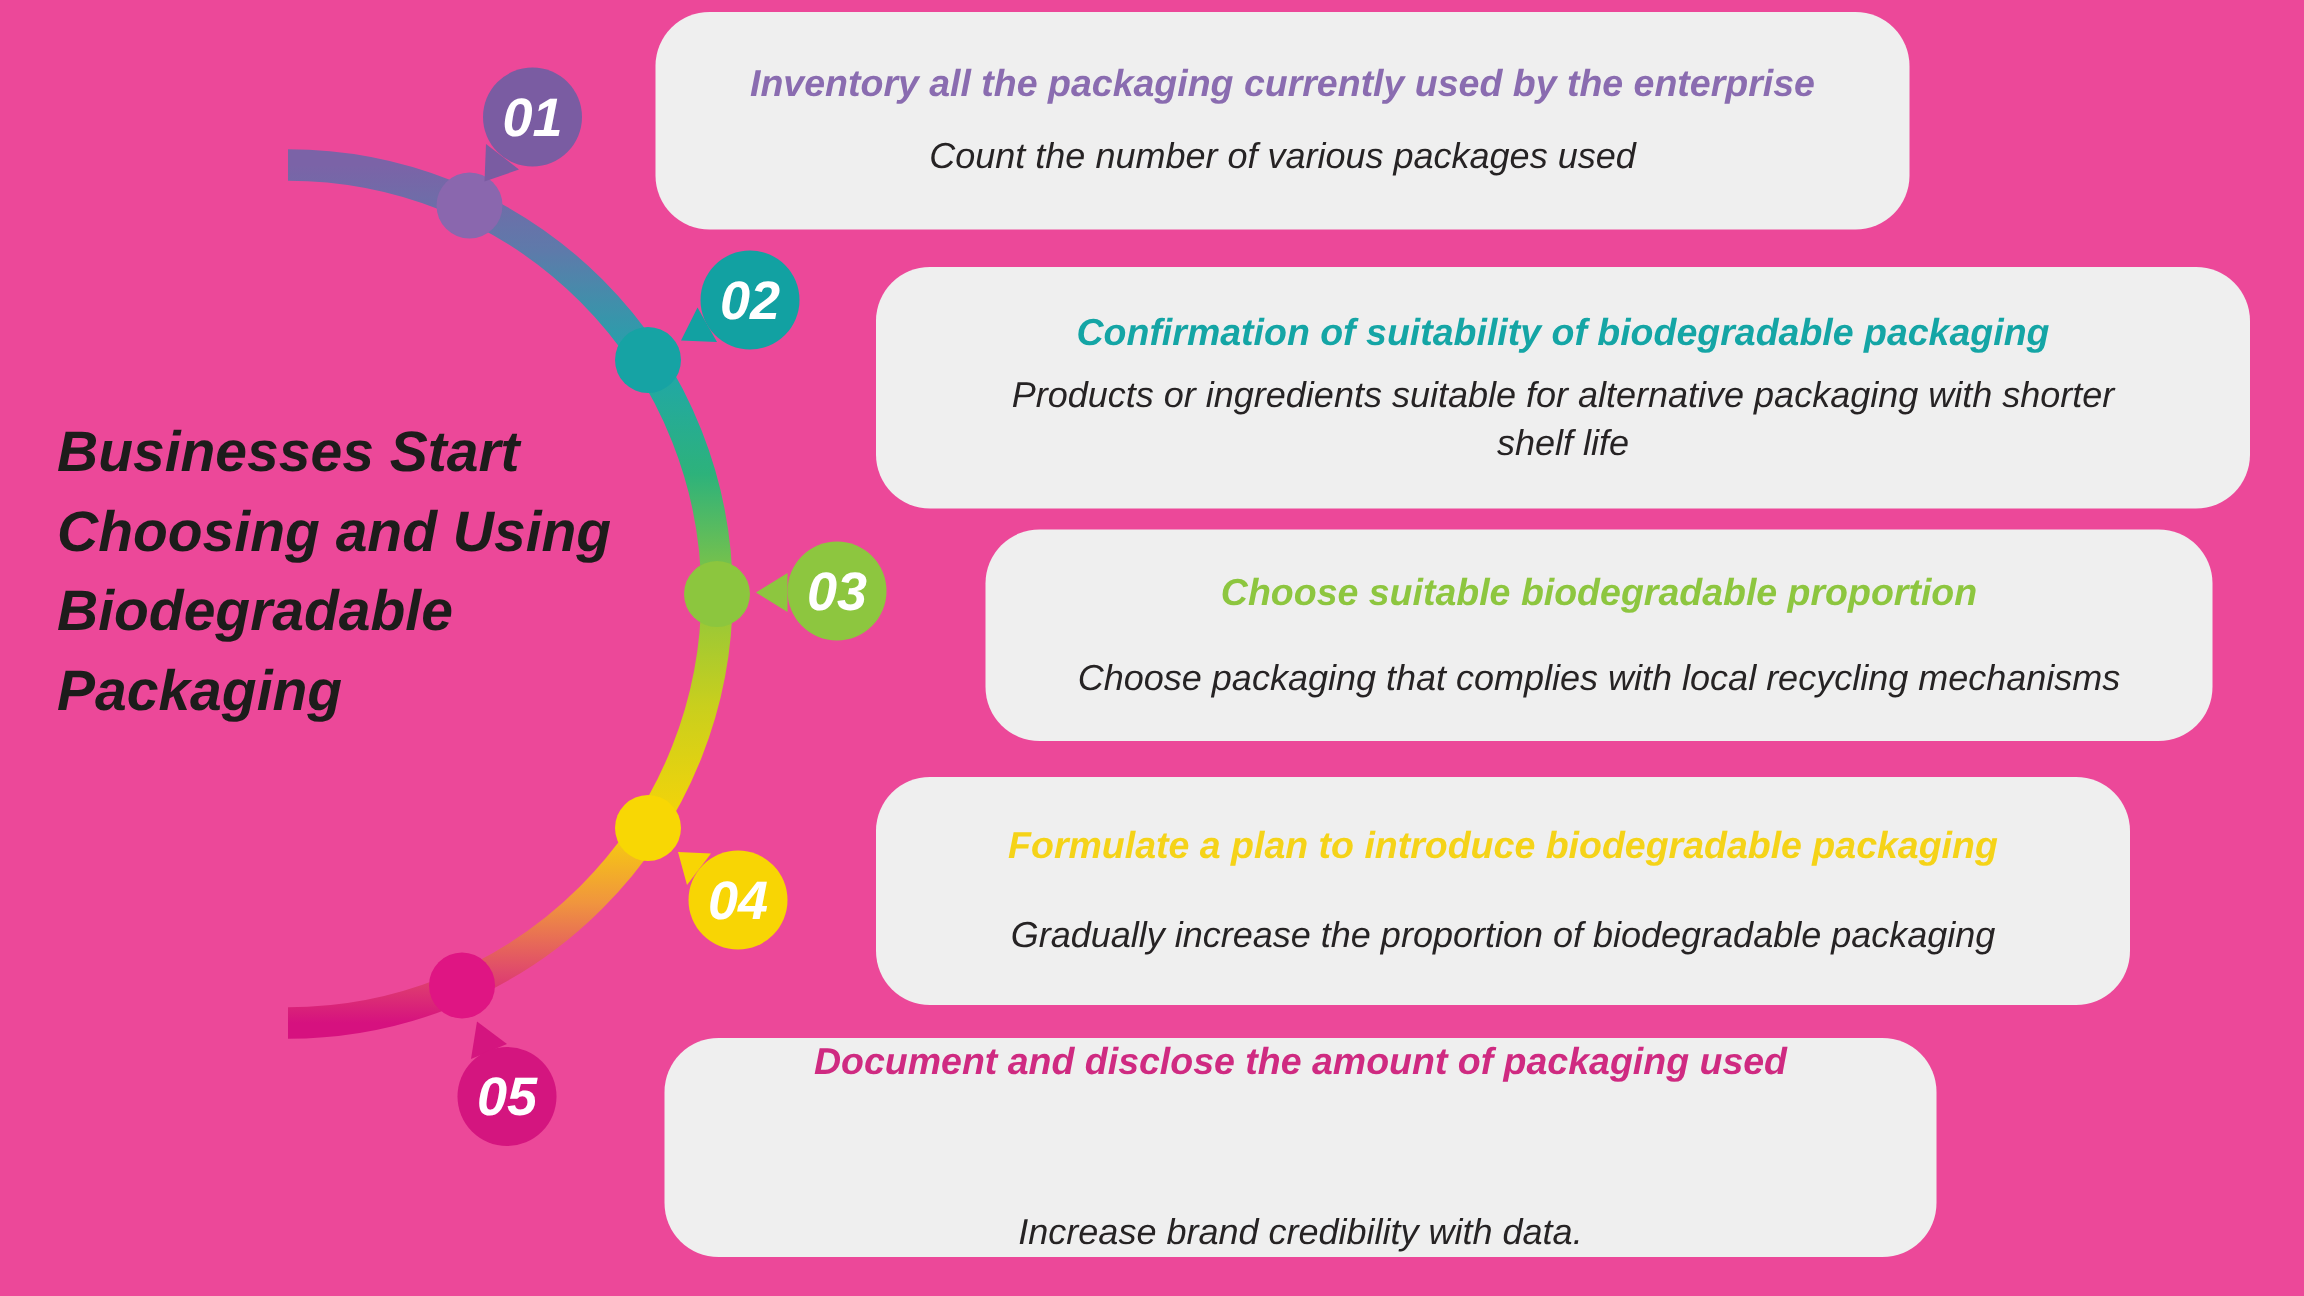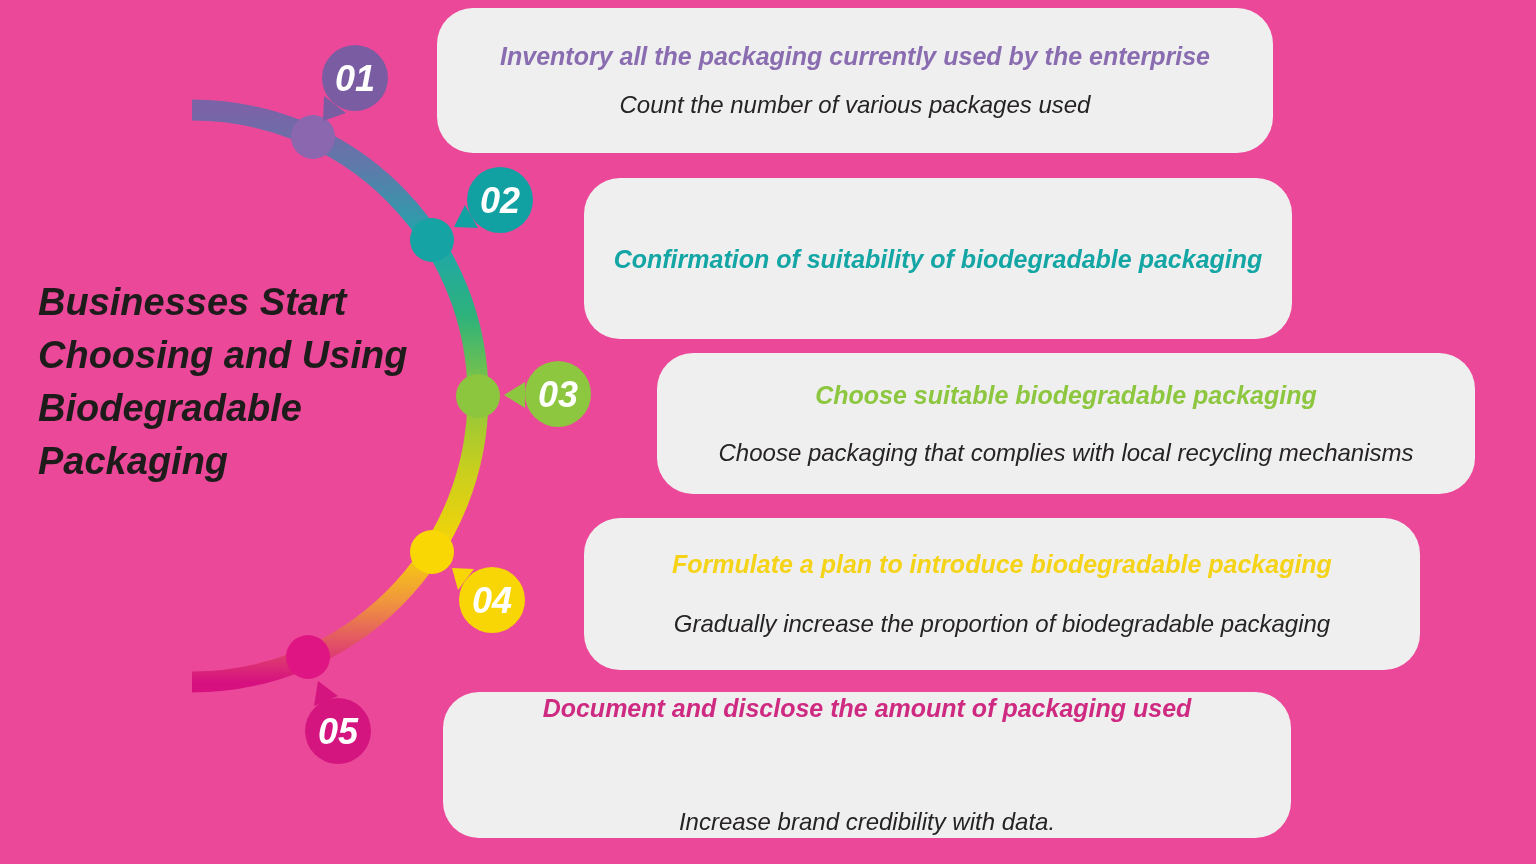--- a/index.html
+++ b/index.html
@@ -40,21 +40,21 @@
     line-height: 32px;
     white-space: nowrap;
   }
   .card-body {
     font-size: 24px;
     line-height: 32px;
     color: #262324;
   }
   .nowrap { white-space: nowrap; }
   #card-1 { left: 437px; top: 8px;   width: 836px; height: 145px; gap: 17px; }
-  #card-2 { left: 584px; top: 178px; width: 708px; height: 161px; gap: 10px; align-items: center; }
+  #card-2 { left: 584px; top: 178px; width: 916px; height: 161px; gap: 10px; align-items: center; }
   #card-3 { left: 657px; top: 353px; width: 818px; height: 141px; gap: 26px; }
   #card-4 { left: 584px; top: 518px; width: 836px; height: 152px; gap: 28px; }
   #card-5 { left: 443px; top: 692px; width: 848px; height: 146px; gap: 32px; justify-content: space-between; }
   #card-2 .card-body { max-width: 770px; }
   .badge-number {
     font-family: "Liberation Sans", "DejaVu Sans", sans-serif;
     font-weight: bold;
     font-size: 36px;
     fill: #ffffff;
   }
@@ -126,24 +126,25 @@
     <div>Packaging</div>
   </div>
 
   <div class="card" id="card-1">
     <div class="card-heading" style="color: rgb(138, 108, 176);">Inventory all the packaging currently used by the enterprise</div>
     <div class="card-body nowrap">Count the number of various packages used</div>
   </div>
 
   <div class="card" id="card-2">
     <div class="card-heading" style="color: rgb(20, 165, 165);">Confirmation of suitability of biodegradable packaging</div>
+    <div class="card-body">Products or ingredients suitable for alternative packaging with shorter shelf life</div>
   </div>
 
   <div class="card" id="card-3">
-    <div class="card-heading" style="color: rgb(141, 198, 63);">Choose suitable biodegradable packaging</div>
+    <div class="card-heading" style="color: rgb(141, 198, 63);">Choose suitable biodegradable proportion</div>
     <div class="card-body nowrap">Choose packaging that complies with local recycling mechanisms</div>
   </div>
 
   <div class="card" id="card-4">
     <div class="card-heading" style="color: rgb(245, 211, 24);">Formulate a plan to introduce biodegradable packaging</div>
     <div class="card-body nowrap">Gradually increase the proportion of biodegradable packaging</div>
   </div>
 
   <div class="card" id="card-5">
     <div class="card-heading" style="color: rgb(207, 42, 129);">Document and disclose the amount of packaging used</div>

